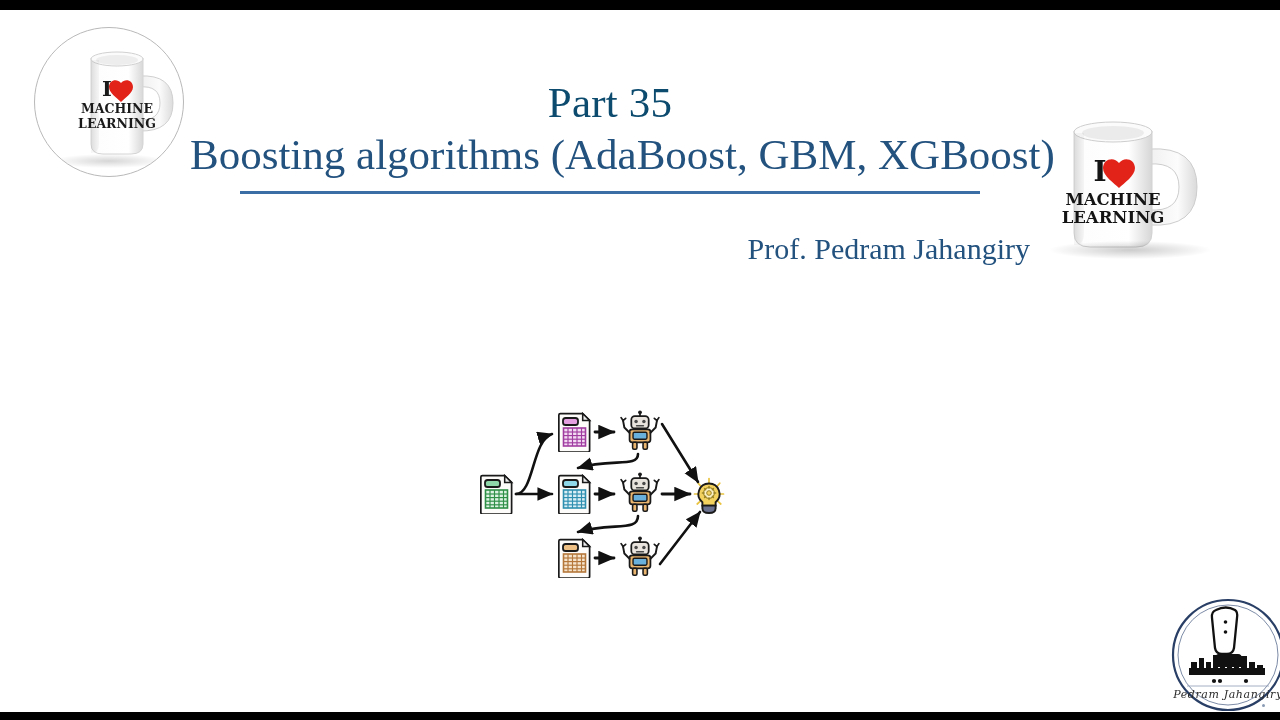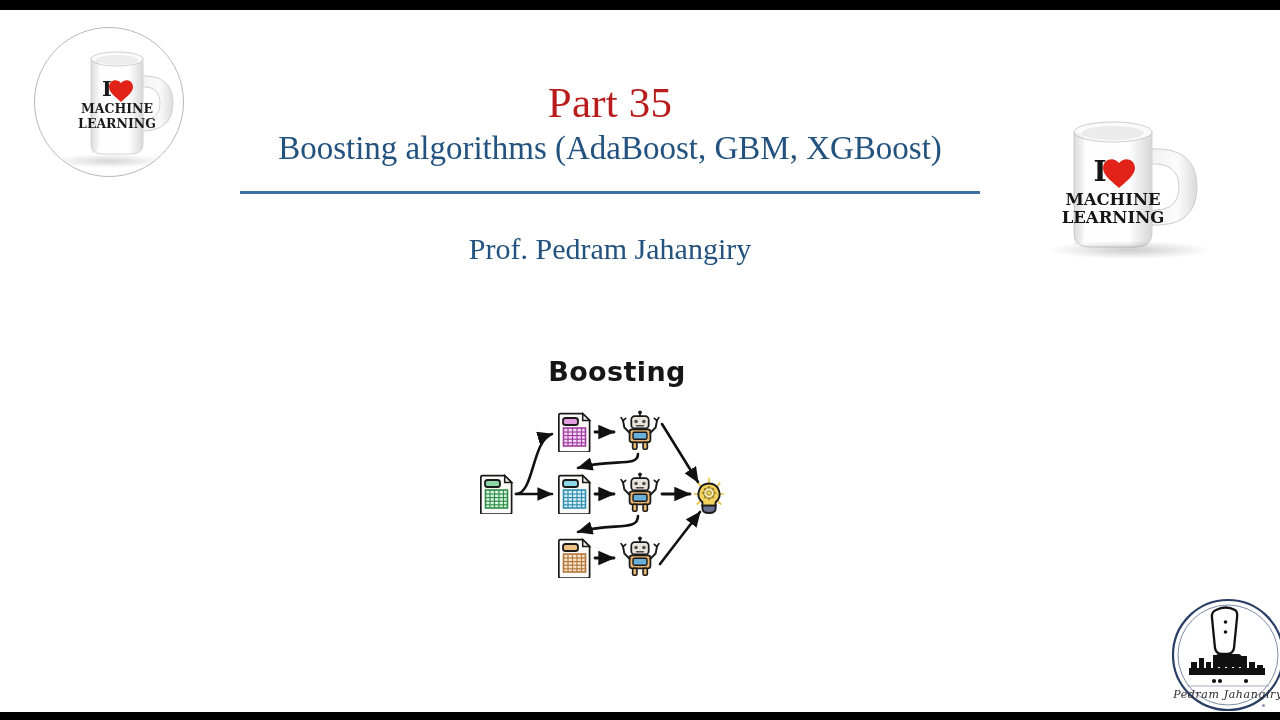--- a/index.html
+++ b/index.html
@@ -44,48 +44,48 @@
     position: absolute;
     left: 190px;
     top: 70px;
     width: 840px;
     text-align: center;
   }
   .slide-title {
     font-family: "Liberation Serif", serif;
     font-size: 43px;
     line-height: 1.08;
-    color: #b91c1c;
+    color: #0c4a6e;
     letter-spacing: 0.2px;
     margin: 0 0 4px 0;
     font-weight: normal;
   }
   .slide-subtitle {
     font-family: "Liberation Serif", serif;
-    font-size: 33px;
+    font-size: 43px;
     line-height: 1.15;
     color: #23527f;
     margin: 0;
     font-weight: normal;
     white-space: nowrap;
   }
   .title-rule {
     position: absolute;
     left: 240px;
     top: 181px;
     width: 740px;
     height: 3px;
     background: #3a6ea5;
   }
   .presenter {
     position: absolute;
     left: 190px;
     top: 222px;
     width: 840px;
-    text-align: center;
+    text-align: right;
     font-family: "Liberation Serif", serif;
     font-size: 30px;
     color: #23527f;
   }
 
   
   .mug-circle {
     position: absolute;
     left: 34px;
     top: 17px;
@@ -237,21 +237,20 @@
 
     <div class="title-block">
       <h1 class="slide-title">Part 35</h1>
       <div class="slide-subtitle">Boosting algorithms (AdaBoost, GBM, XGBoost)</div>
     </div>
     <div class="title-rule"></div>
     <div class="presenter">Prof. Pedram Jahangiry</div>
 
     <div class="diagram">
 
-      <div class="diagram-label label-boosting">Boosting</div>
 
       <svg class="diagram-svg" width="310" height="300" viewBox="0 0 310 300" aria-hidden="true">
         <defs>
           <marker id="arrowHead" markerWidth="7" markerHeight="7" refX="5.6" refY="2.6" orient="auto" markerUnits="strokeWidth">
             <path d="M0,0 L6,2.6 L0,5.2 z" fill="#111111"></path>
           </marker>
 
           <symbol id="datasetIcon" viewBox="0 0 44 52">
             <path d="M3 2 h29 l9 9 v39 q0 2 -2 2 h-36 q-2 0 -2 -2 v-46 q0 -2 2 -2 z" fill="#fdfcfa" stroke="#1a1a1a" stroke-width="2.2" stroke-linejoin="round"></path>
             <path d="M32 2 l9 9 h-9 z" fill="#ececec" stroke="#1a1a1a" stroke-width="2"></path>

